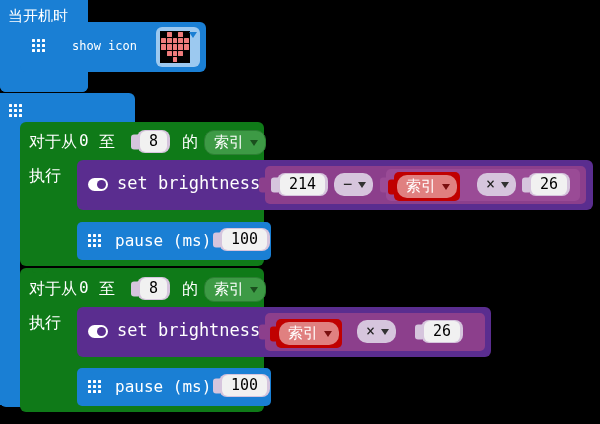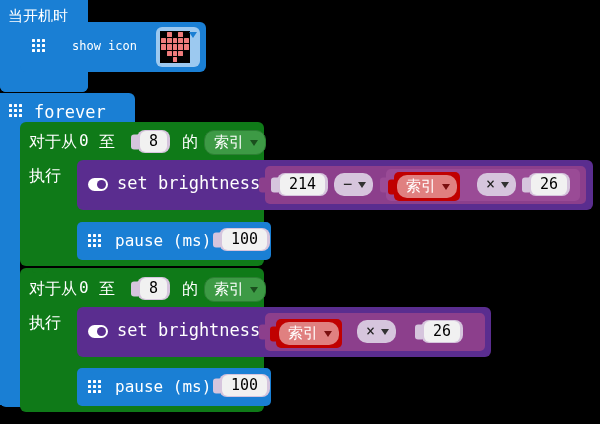--- a/index.html
+++ b/index.html
@@ -121,21 +121,20 @@
     <i style="left:0;top:0"></i>
       <i style="left:5px;top:0"></i>
       <i style="left:10px;top:0"></i>
     <i style="left:0;top:5px"></i>
       <i style="left:5px;top:5px"></i>
       <i style="left:10px;top:5px"></i>
     <i style="left:0;top:10px"></i>
       <i style="left:5px;top:10px"></i>
       <i style="left:10px;top:10px"></i>
   </span>
-  <span class="lbl" style="position:absolute;left:34px;top:101px;font-size:17px;line-height:22px;">forever</span>
 
   <div class="blk" style="left:20px;top:122px;width:244px;height:144px;background:#0f7a18;
               border-radius:6px 6px 6px 6px;"></div>
 
   <span class="lbl" style="position:absolute;left:29px;top:132px;font-size:16px;line-height:20px;
                font-family:'DejaVu Sans','Liberation Sans',sans-serif;">对于从</span>
   <span class="lbl" style="position:absolute;left:79px;top:131px;font-size:16px;line-height:20px;">0</span>
   <span class="lbl" style="position:absolute;left:99px;top:132px;font-size:16px;line-height:20px;
                font-family:'DejaVu Sans','Liberation Sans',sans-serif;">至</span>
   <div class="numfield" style="position:absolute;left:137px;top:130px;">

